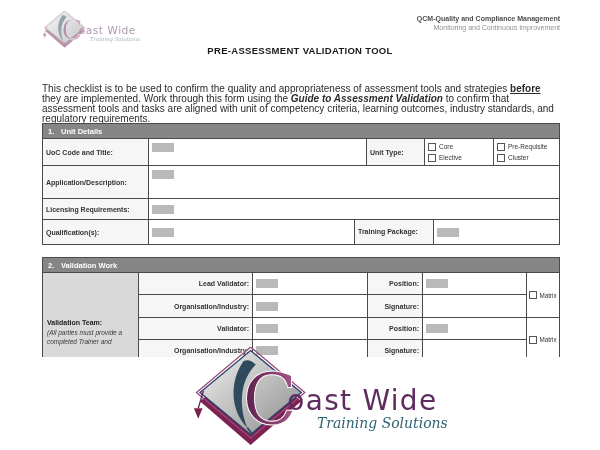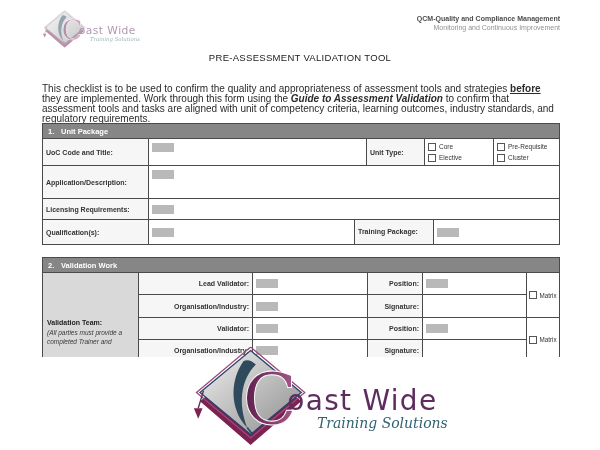--- a/index.html
+++ b/index.html
@@ -5,22 +5,22 @@
   html,body{margin:0;padding:0;}
   body{
     width:600px;height:450px;position:relative;background:#ffffff;
     font-family:"Liberation Sans", sans-serif;color:#262626;overflow:hidden;
   }
   
   .hdr-logo{position:absolute;left:40px;top:10px;width:100px;height:38px;opacity:.5;}
   .hdr-right{position:absolute;right:40px;top:14px;text-align:right;line-height:9px;}
   .hdr-right .l1{font-size:7px;font-weight:bold;color:#4d4d4d;}
   .hdr-right .l2{font-size:7px;color:#929292;}
-  .doc-title{position:absolute;left:0;top:52px;width:600px;text-align:center;
-    font-size:9.5px;font-weight:normal;letter-spacing:.3px;color:#1a1a1a;}
+  .doc-title{position:absolute;left:0;top:45px;width:600px;text-align:center;
+    font-size:9.5px;font-weight:bold;letter-spacing:.3px;color:#1a1a1a;}
   .intro{position:absolute;left:42px;top:84px;width:517px;font-size:10px;line-height:10px;color:#2b2b2b;}
   .intro .bu{font-weight:bold;text-decoration:underline;}
   .intro .bi{font-weight:bold;font-style:italic;}
   
   .tbl{position:absolute;left:42px;width:518px;border:1px solid #4a4a4a;box-sizing:border-box;background:#fff;}
   .sec-hdr{background:#868686;color:#fff;height:14px;display:flex;align-items:center;
     font-size:7.5px;font-weight:bold;padding-left:5px;box-sizing:border-box;}
   .sec-num{display:inline-block;width:13px;}
   .row{display:flex;border-top:1px solid #4a4a4a;box-sizing:border-box;}
   .cell{box-sizing:border-box;padding:2px 3px;overflow:hidden;}
@@ -86,21 +86,21 @@
   <div class="l2">Monitoring and Continuous Improvement</div>
 </div>
 
 <div class="doc-title">PRE-ASSESSMENT VALIDATION TOOL</div>
 
 <div class="intro"><span>This checklist is to be used to confirm the quality and appropriateness of assessment tools and strategies </span><span class="bu">before</span><span> they are implemented. Work through this form using the </span><span class="bi">Guide to Assessment Validation</span><span> to confirm that assessment tools and tasks are aligned with unit of competency criteria, learning outcomes, industry standards, and regulatory requirements.</span></div>
 
 <div class="tbl" style="top:123px;">
   <div class="sec-hdr">
     <span class="sec-num">1.</span>
-    <span>Unit Package</span>
+    <span>Unit Details</span>
   </div>
 
   <div class="row" style="height:27px;">
     <div class="cell lab" style="width:105px;">UoC Code and Title:</div>
     <div class="cell bl inpcell top-align" style="width:218px;">
       <div class="fill"></div>
     </div>
     <div class="cell bl lab" style="width:58px;">Unit Type:</div>
     <div class="cell bl cbcol" style="width:69px;">
       <div class="cbline">

